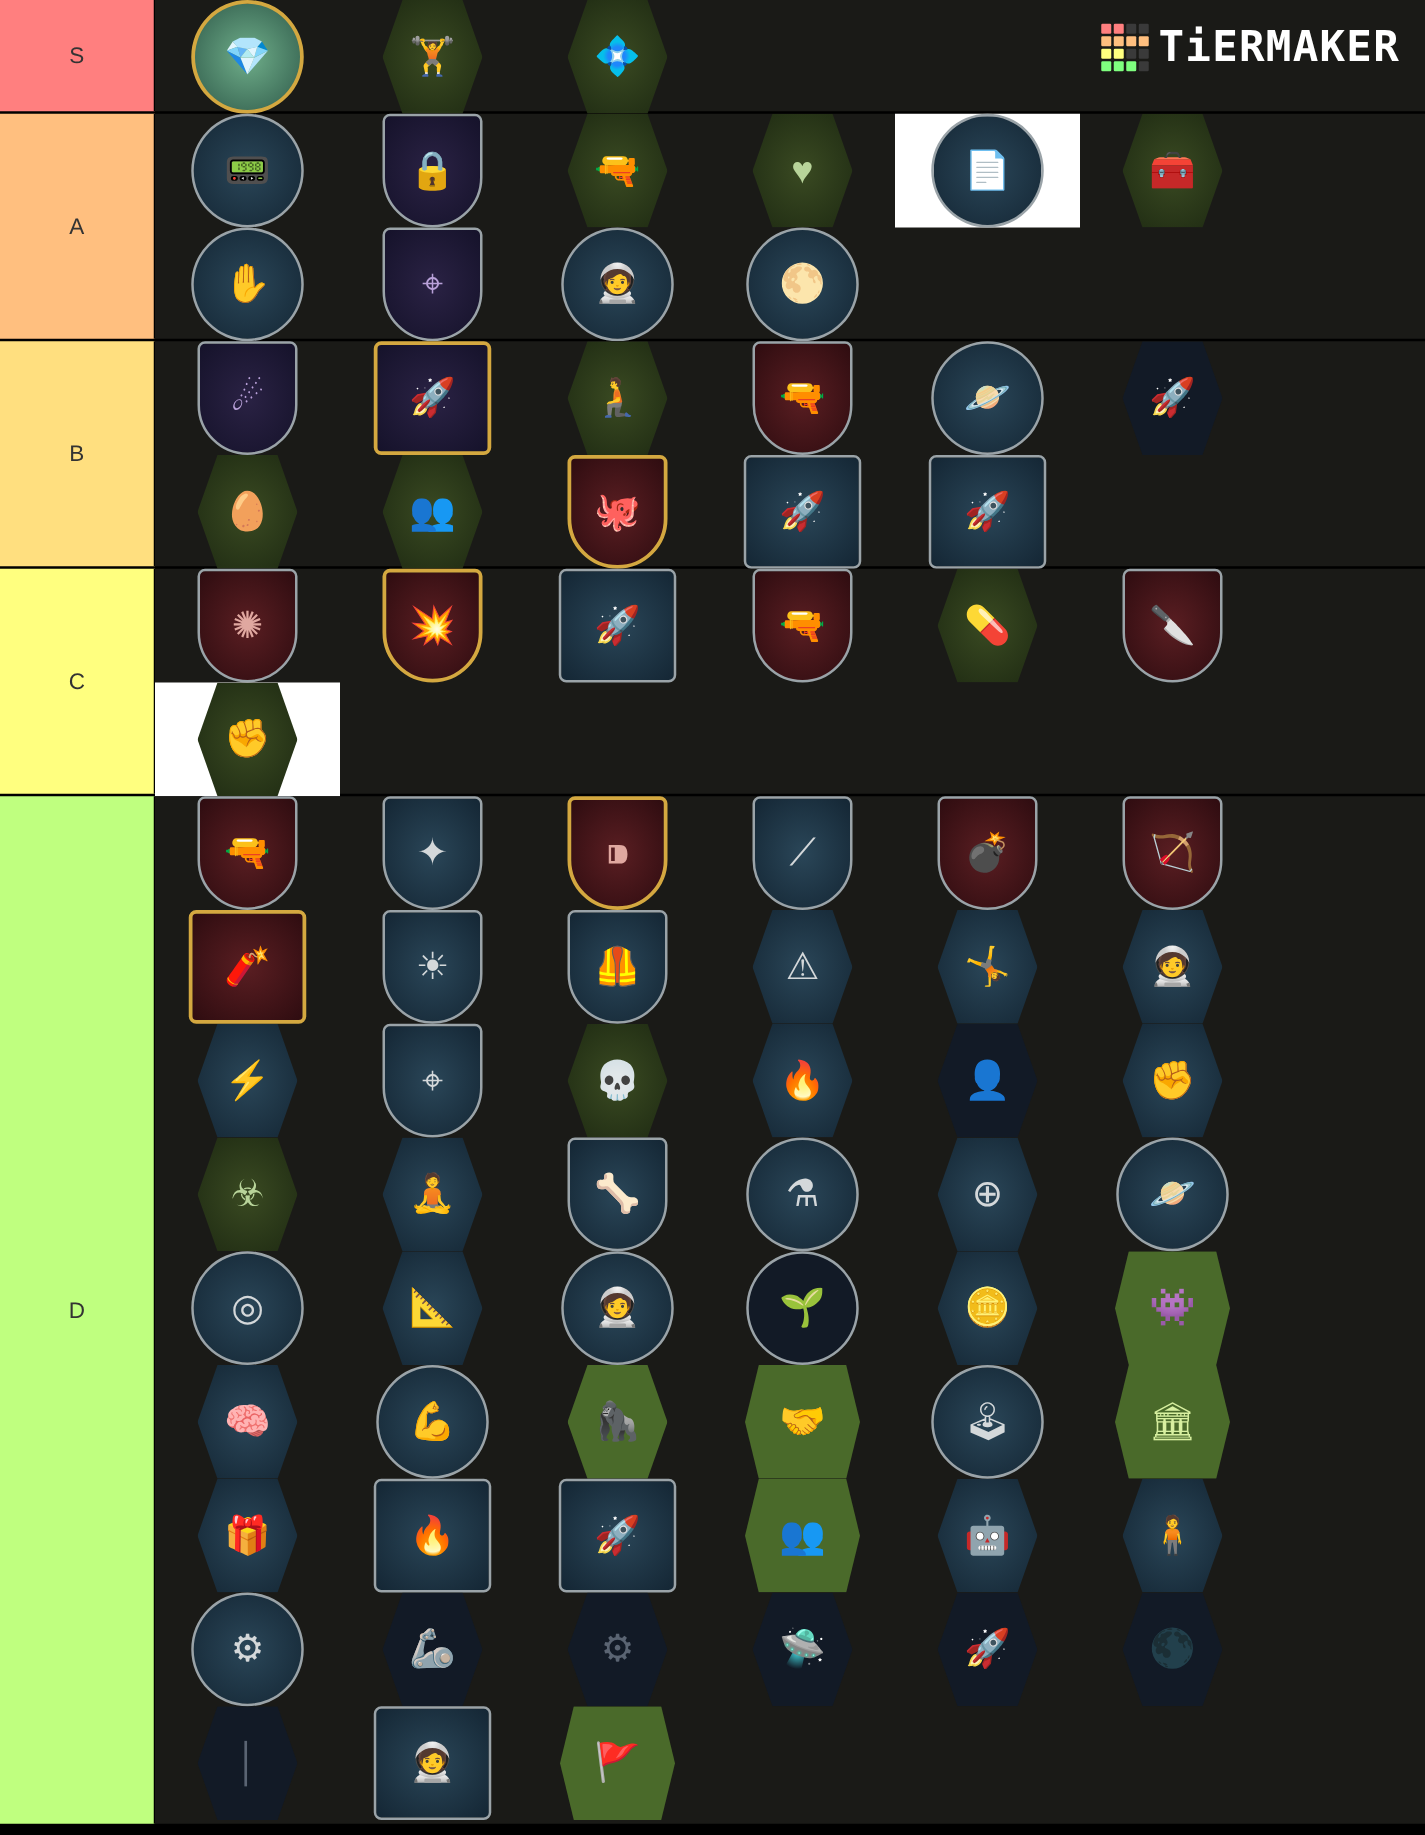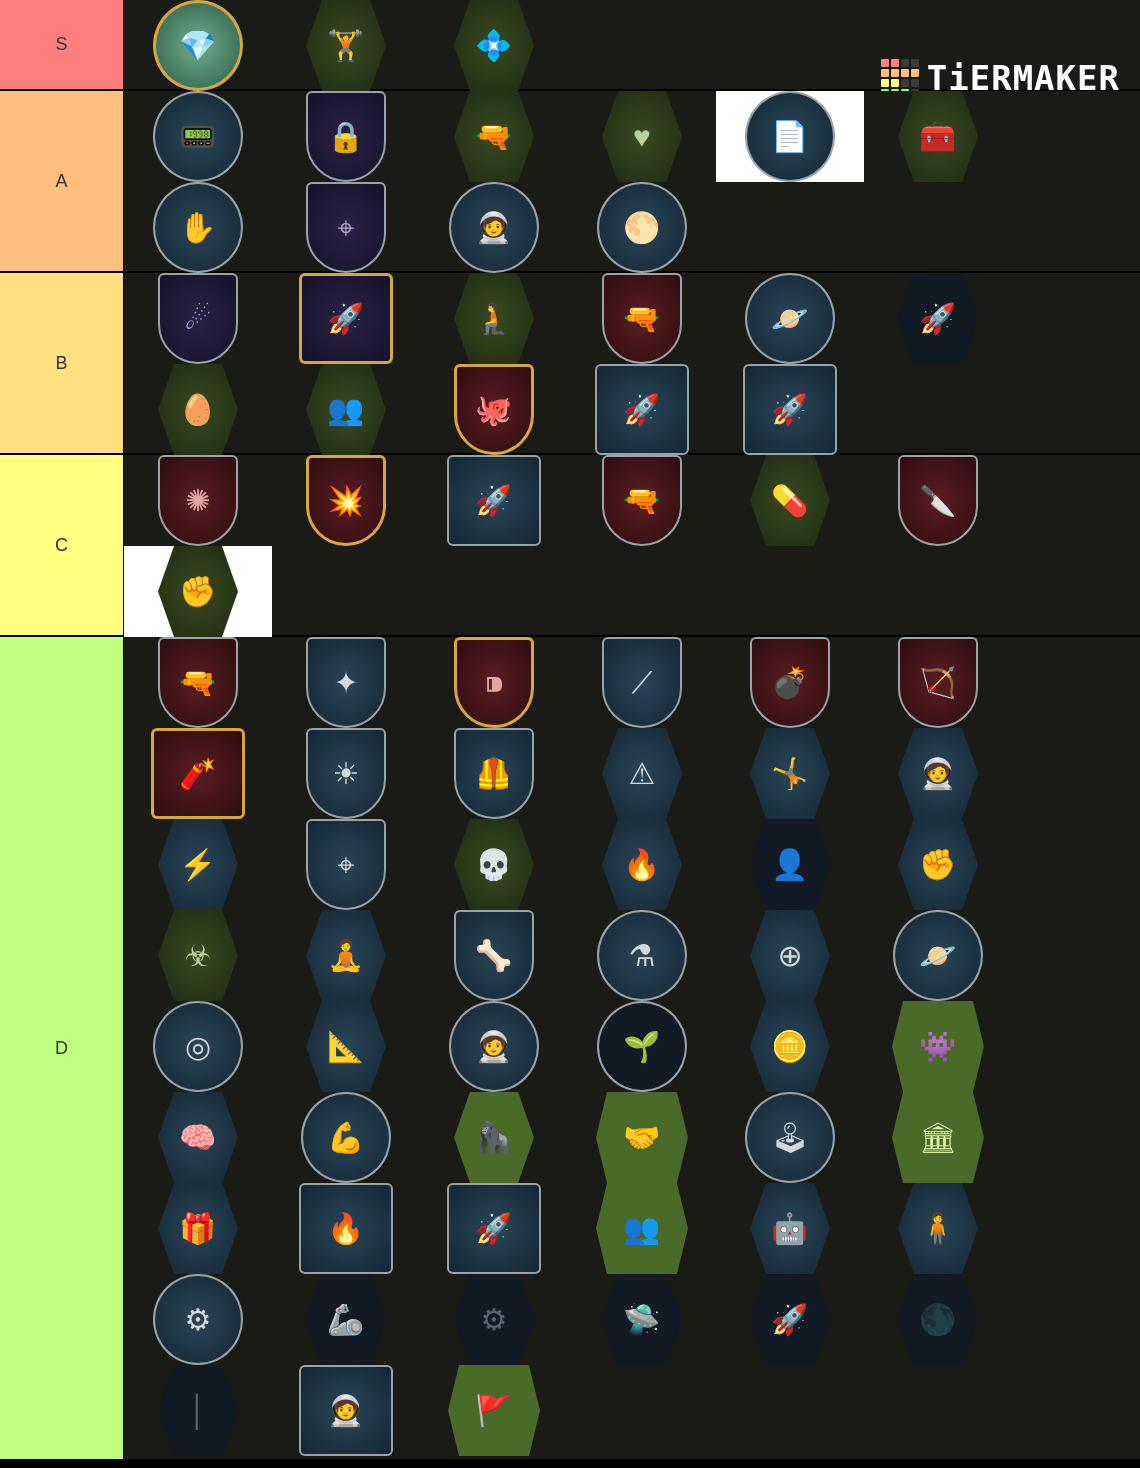--- a/index.html
+++ b/index.html
@@ -43,21 +43,21 @@
     .c-green { background: radial-gradient(ellipse at center, #3a4a22, #1e2a12); color: #b8d49a; }
     .c-navy { background: radial-gradient(ellipse at center, #2a4658, #142634); color: #d4d8da; }
     .c-purple { background: radial-gradient(ellipse at center, #2a2244, #15122a); color: #b8a0d8; }
     .c-maroon { background: radial-gradient(ellipse at center, #5a1e22, #2e0c10); color: #e0a8a0; }
     .c-dark { background: #121a26; color: #5a6472; }
     .c-gold { border-color: #d4a840 !important; border-width: 3px; }
     .c-teal-crystal { background: radial-gradient(ellipse at center, #6fae8a, #2f5a4a); color: #e66a3a; border-color: #d4a840; border-width: 3px; }
     .c-bright-green { background: #4a6a2a; color: #d8f0a0; }
     .logo {
       position: absolute; top: 18px; right: 20px;
-      display: flex; align-items: center; gap: 8px; margin-top: 40px;
+      display: flex; align-items: center; gap: 8px;
     }
     .logo-grid { display: grid; grid-template-columns: repeat(4, 8px); grid-gap: 2px; }
     .logo-grid span { width: 8px; height: 8px; border-radius: 1px; display: block; }
     .logo-text {
       color: #fff; font-weight: 900; font-size: 34px; letter-spacing: 1px;
       font-family: "DejaVu Sans Mono", monospace;
     }
   </style>
 </head>
 <body>

